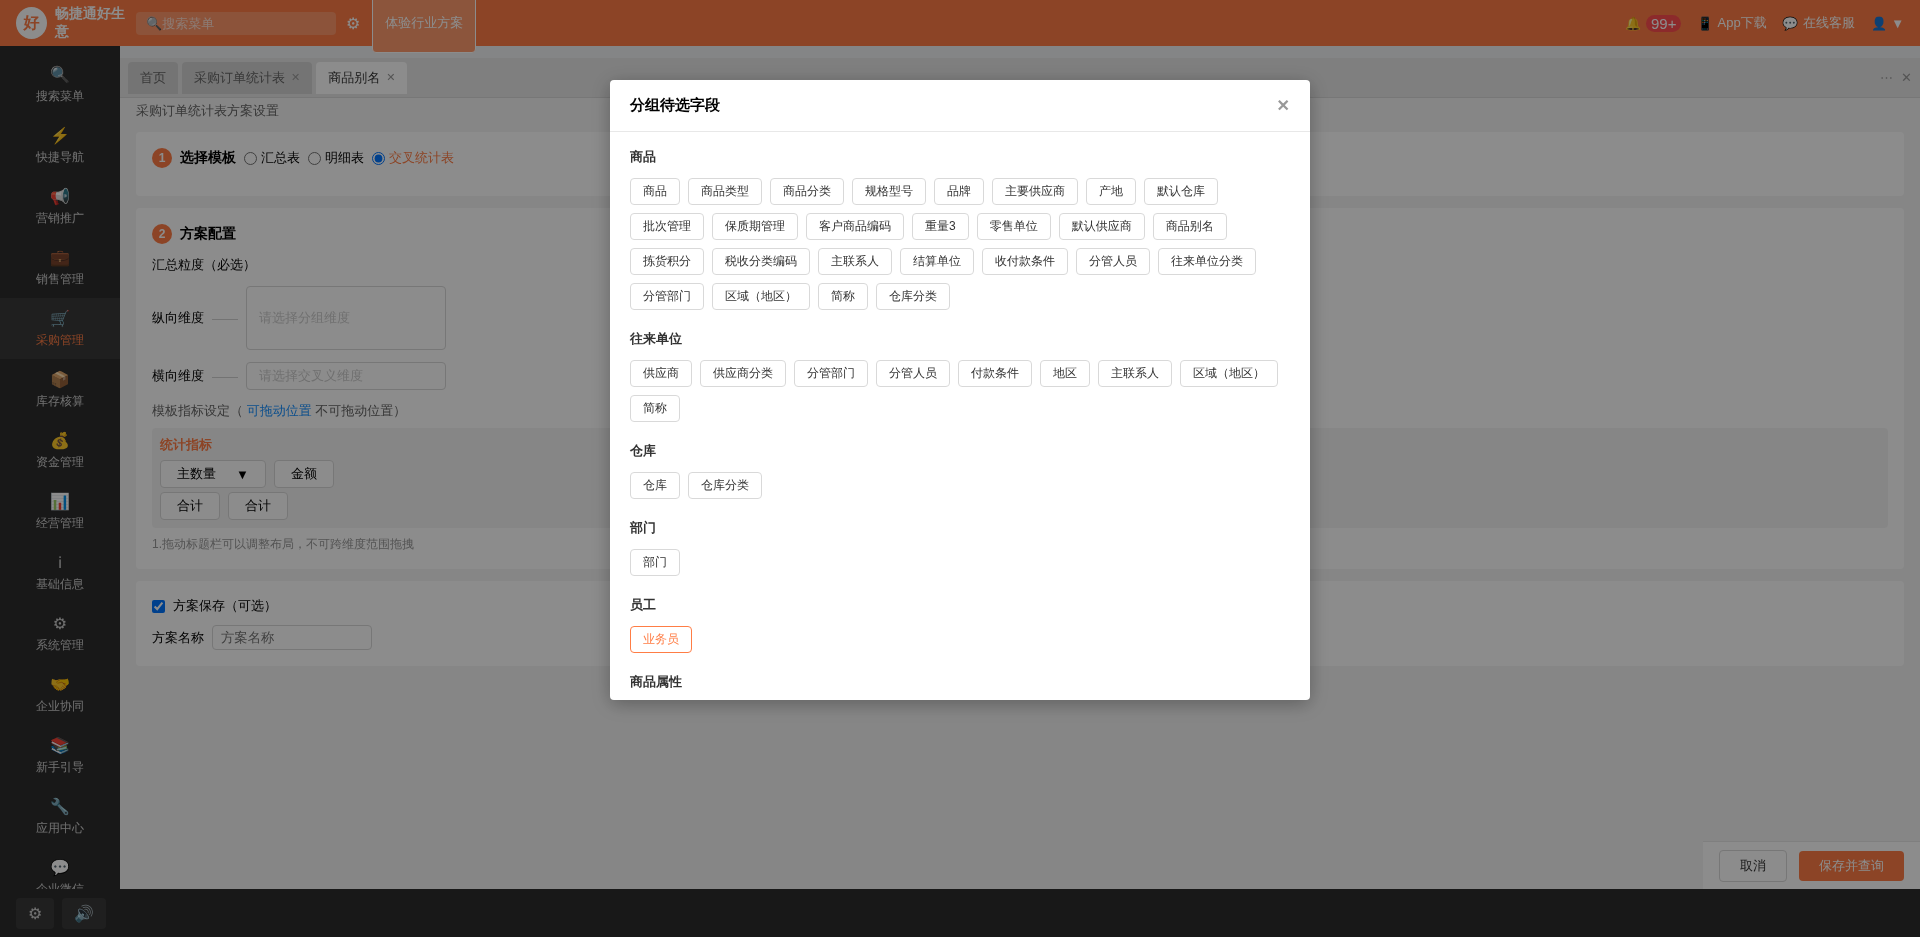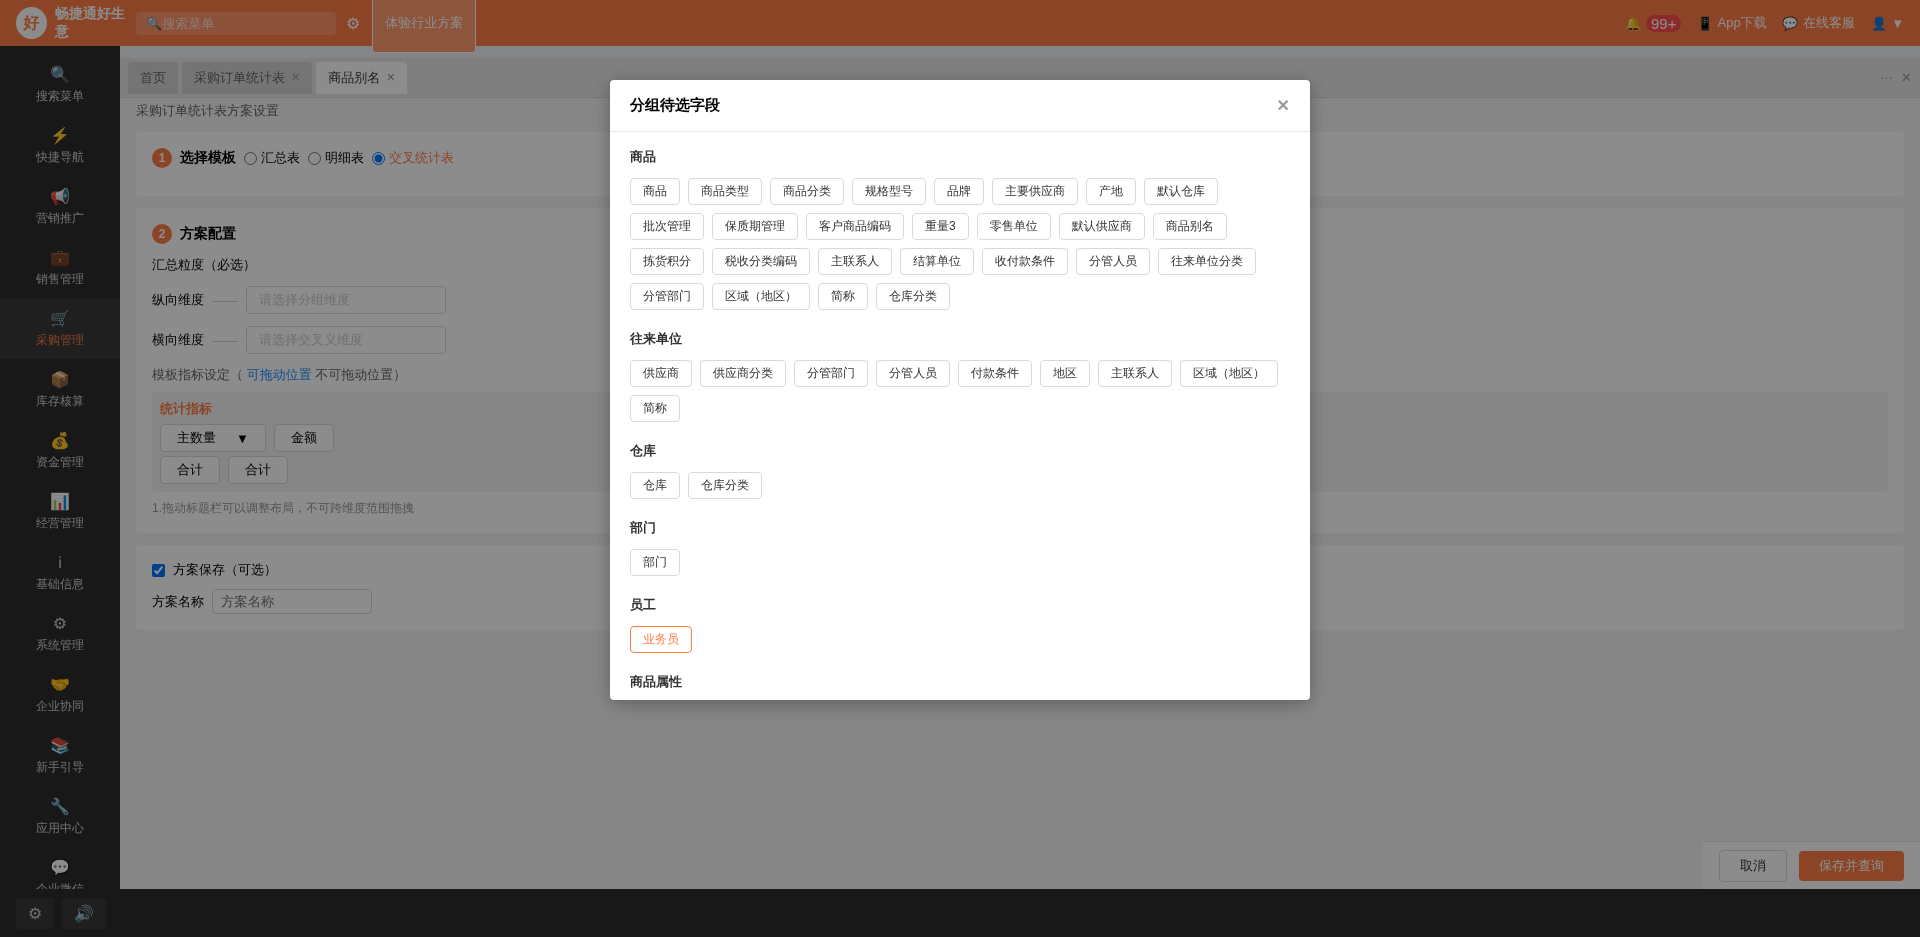--- a/index.html
+++ b/index.html
@@ -440,21 +440,21 @@
     <div class="section-title">
       <div class="step-badge">2</div>
       <span>方案配置</span>
     </div>
     <div style="margin-bottom:12px;">
       <span>汇总粒度（必选）</span>
     </div>
     <div style="display:flex;align-items:center;margin-bottom:12px;gap:8px;">
       <span>纵向维度</span>
       <span style="color:#ccc;">——</span>
-      <div style="border:1px solid #d9d9d9;border-radius:4px;padding:4px 12px;width:200px;color:#ccc;cursor:pointer;">
+      <div style="border:1px solid #d9d9d9;border-radius:4px;padding:22px 12px;width:200px;color:#ccc;cursor:pointer;">
         <span>请选择分组维度</span>
       </div>
     </div>
     <div style="display:flex;align-items:center;margin-bottom:12px;gap:8px;">
       <span>横向维度</span>
       <span style="color:#ccc;">——</span>
       <div style="border:1px solid #d9d9d9;border-radius:4px;padding:4px 12px;width:200px;color:#ccc;cursor:pointer;">
         <span>请选择交叉义维度</span>
       </div>
     </div>

